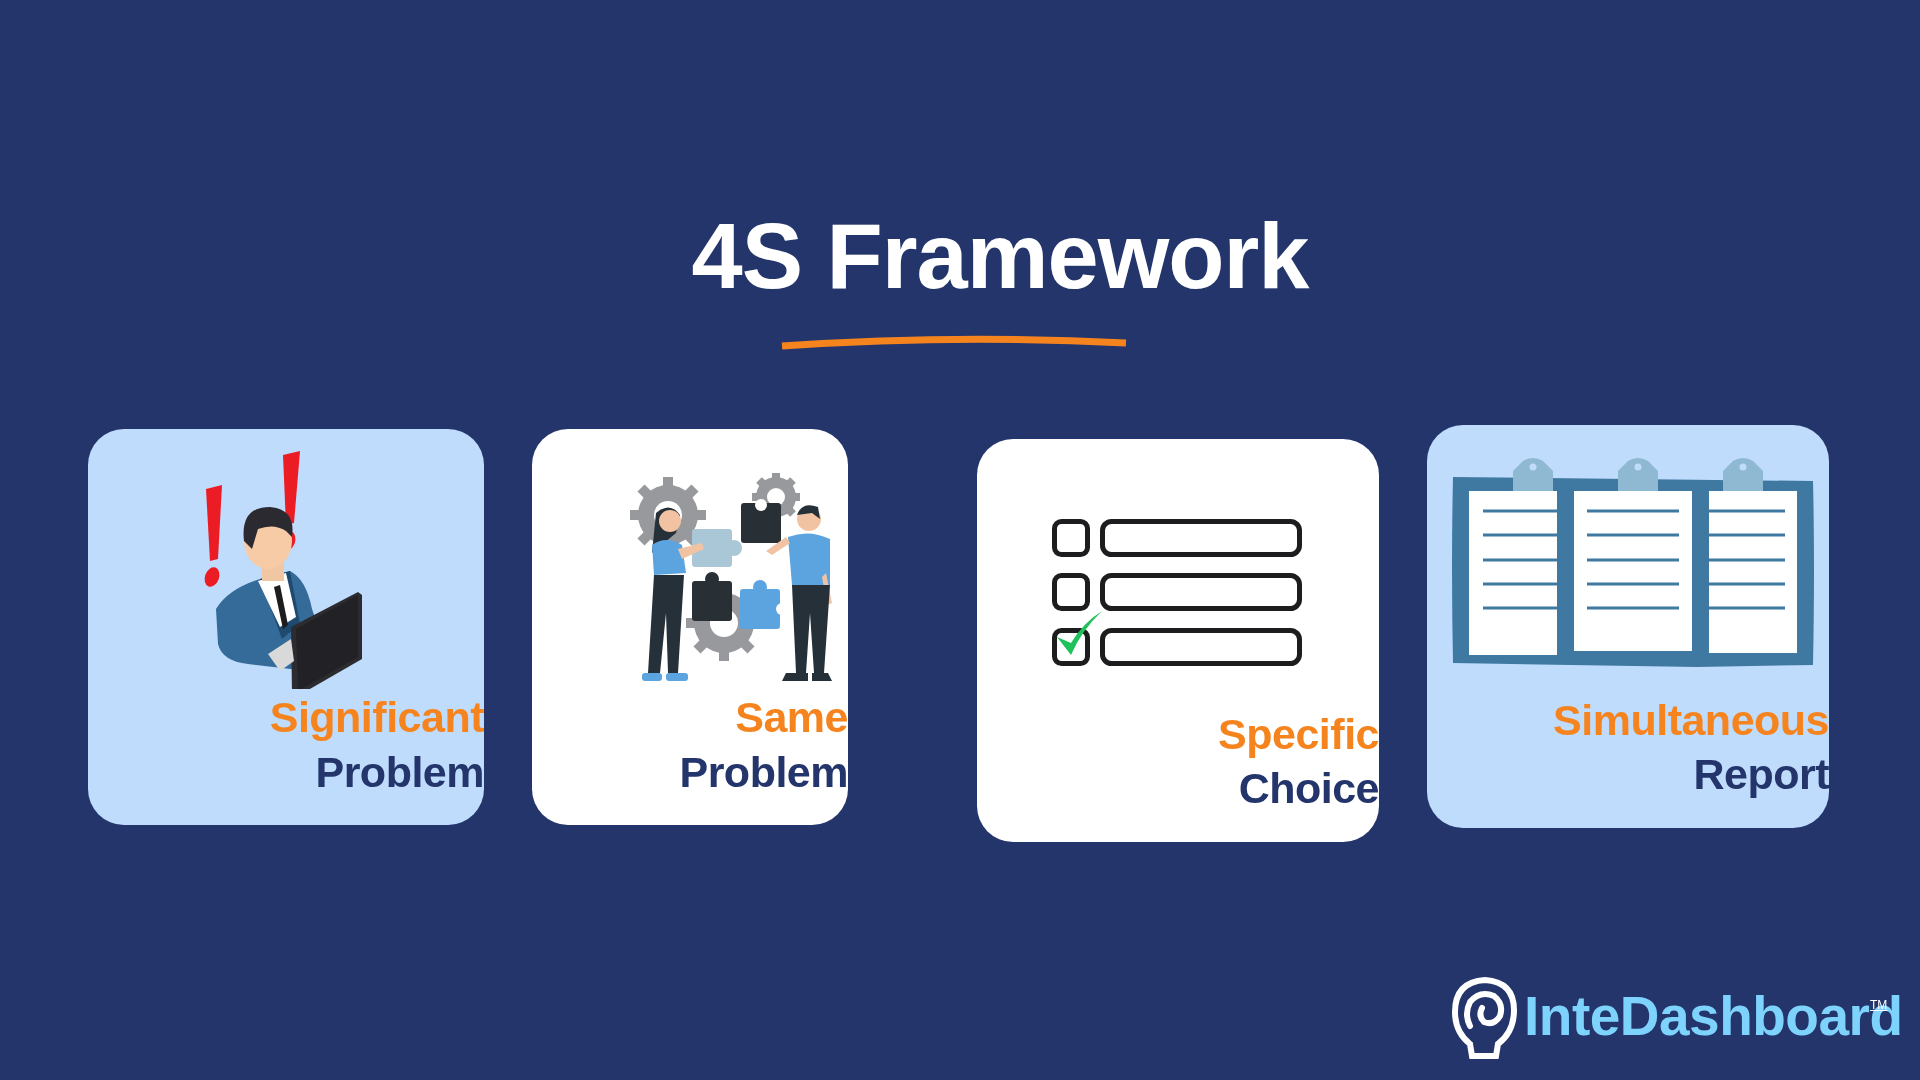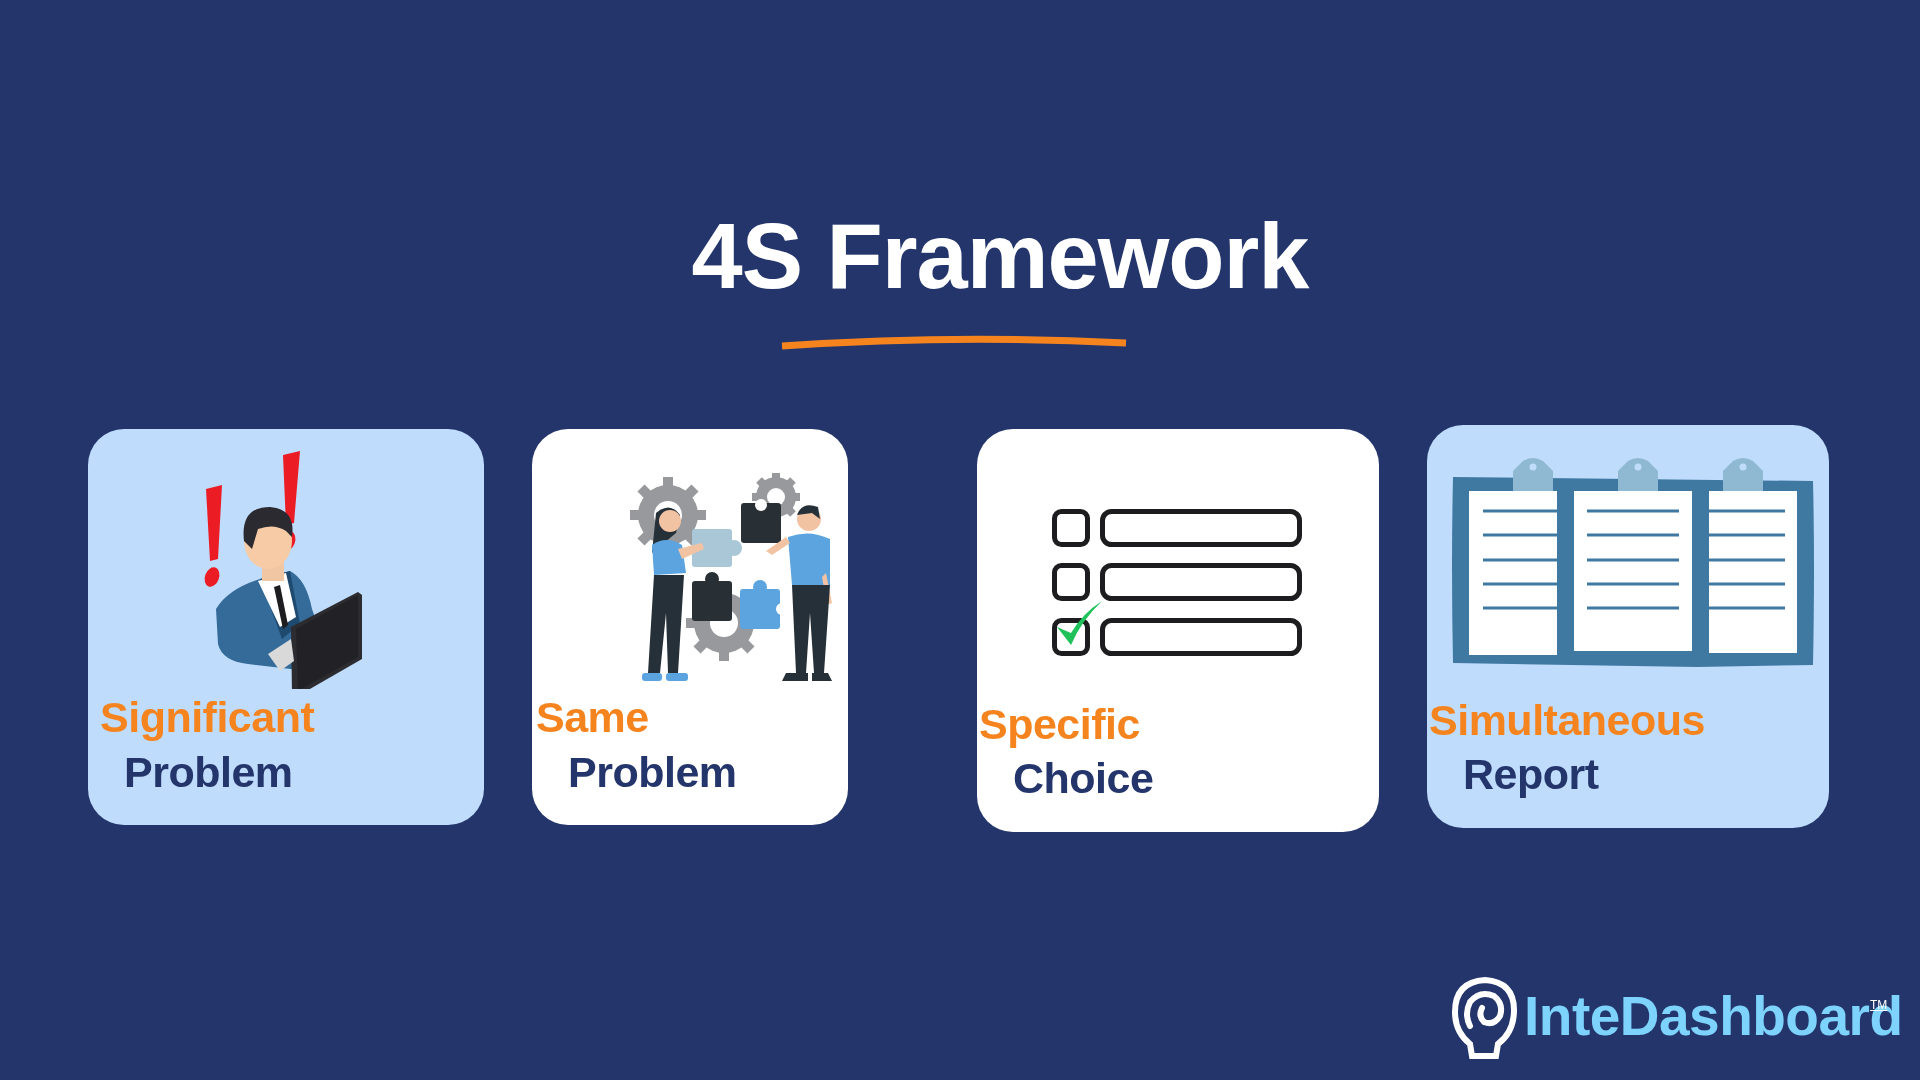--- a/index.html
+++ b/index.html
@@ -17,22 +17,22 @@
     padding-left: 40px;
   }
   .underline { position: absolute; left: 778px; top: 330px; width: 352px; height: 24px; }
   .card {
     position: absolute; border-radius: 36px; overflow: hidden;
   }
   .card.light { background: #bfdcfd; }
   .card.white { background: #ffffff; }
   .card .illus { position: absolute; }
   .card .line1, .card .line2 {
-    position: absolute; left: 0; right: 0; text-align: left;
-    font-weight: bold; font-size: 43px; line-height: 50px; letter-spacing: -0.5px; margin-left: 12px;
+    position: absolute; left: 0; right: 0; text-align: right;
+    font-weight: bold; font-size: 43px; line-height: 50px; letter-spacing: -0.5px;
   }
   .card .line1 { color: #f5841f; }
   .card .line2 { color: #24356c; padding-left: 24px; }
   .logo { position: absolute; left: 1450px; top: 974px; width: 440px; height: 90px; }
   .logo .bulb { position: absolute; left: 0; top: 0; }
   .logo .wordmark {
     position: absolute; left: 74px; top: 10px;
     color: #7dd3fc; font-weight: bold; font-size: 55px; line-height: 64px; letter-spacing: -0.5px;
   }
   .logo .tm {
@@ -129,21 +129,21 @@
     <path d="M164 70 L146 82 L140 78 L160 64 Z" fill="#f2c3a3"></path>
     <path d="M200 100 L206 130 L201 132 L196 104 Z" fill="#f2c3a3"></path>
     <path d="M166 112 L204 112 L198 200 L188 200 L184 140 L180 200 L170 200 Z" fill="#263038"></path>
     <path d="M160 200 L182 200 L182 208 L156 208 Z" fill="#263038"></path>
     <path d="M186 200 L202 200 L206 208 L186 208 Z" fill="#263038"></path>
   </svg>
   <div class="line1" style="top:263px; left:-8px;">Same</div>
   <div class="line2" style="top:318px;">Problem</div>
 </div>
 
-<div class="card white" style="left:977px; top:429px; width:402px; height:403px;">
+<div class="card white" style="left:977px; top:439px; width:402px; height:403px;">
   <svg class="illus" style="left:70px; top:74px;" width="260" height="160" viewBox="0 0 260 160">
     <g fill="none" stroke="#1d1d1f" stroke-width="5">
       <rect x="7.5" y="8.5" width="33" height="33" rx="7"></rect>
       <rect x="55.5" y="8.5" width="197" height="33" rx="9"></rect>
       <rect x="7.5" y="62.5" width="33" height="33" rx="7"></rect>
       <rect x="55.5" y="62.5" width="197" height="33" rx="9"></rect>
       <rect x="7.5" y="117.5" width="33" height="33" rx="7"></rect>
       <rect x="55.5" y="117.5" width="197" height="33" rx="9"></rect>
     </g>
     <path d="M10 124 L24 142 Q34 118 55 98 Q36 110 24 130 Z" fill="#1ec15a"></path>

